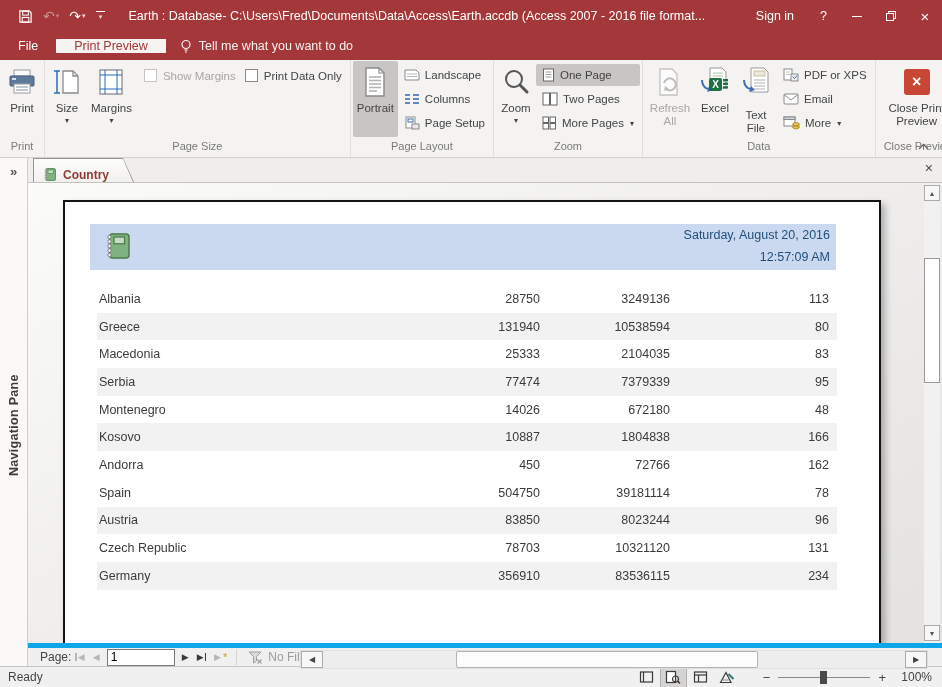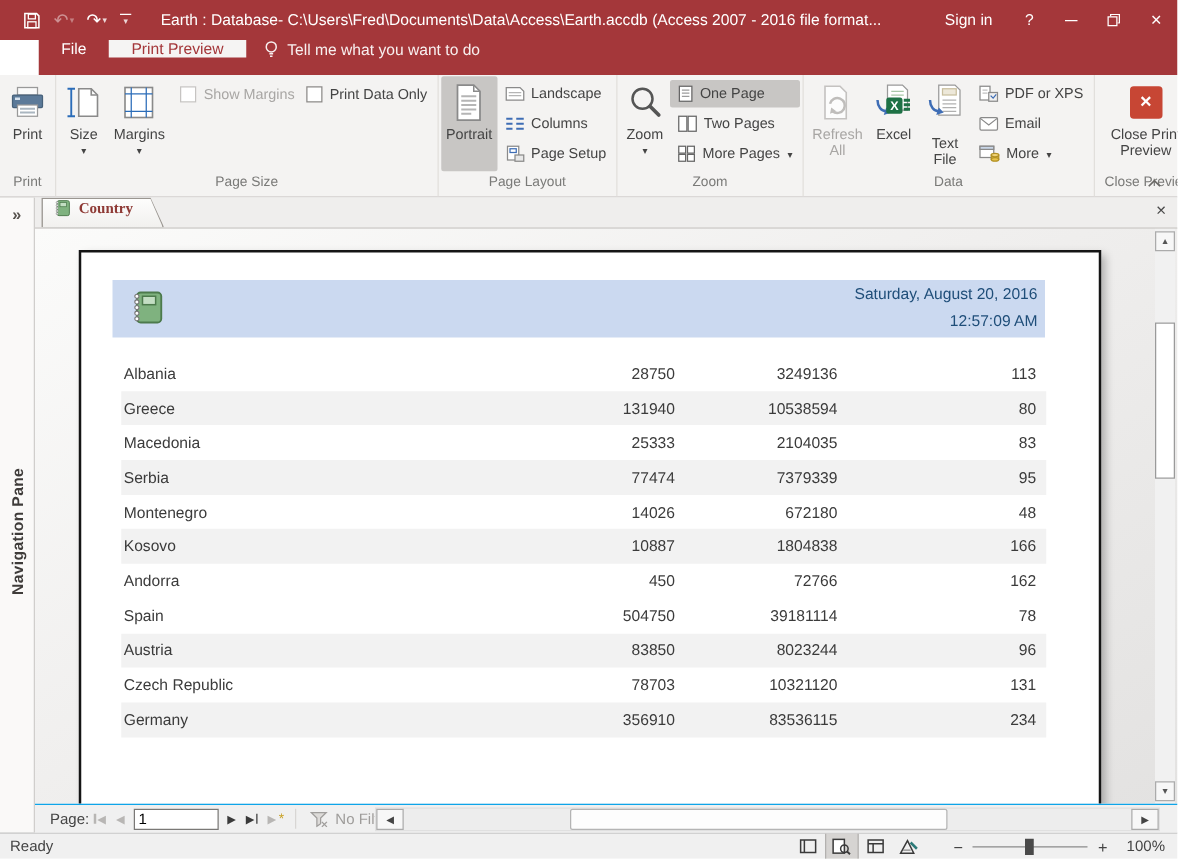--- a/index.html
+++ b/index.html
@@ -19,21 +19,21 @@
   .title-text { margin-left:20px; font-size:12.5px; white-space:nowrap; overflow:hidden; }
   .titlebar-right { margin-left:auto; display:flex; align-items:stretch; height:100%; }
   .tb-btn { display:flex; align-items:center; justify-content:center; padding:0 13px; font-size:12.5px; }
   .win-btn { width:34px; padding:0; font-size:15px; }
   .min-glyph { width:10px; border-top:1.5px solid #fff; display:inline-block; }
   .restore-glyph { position:relative; width:10px; height:10px; display:inline-block; }
   .restore-glyph .b1 { position:absolute; left:0; bottom:0; width:8px; height:8px; border:1.2px solid #fff; }
   .restore-glyph .b2 { position:absolute; right:0; top:0; width:8px; height:8px; border:1.2px solid #fff; clip-path:polygon(0 0,100% 0,100% 100%,75% 100%,75% 25%,0 25%); }
 
   
-  .ribbon-tabs { height:28px; background:var(--titlebar-red,#A4373A); display:flex; align-items:flex-start; color:#fff; flex:0 0 auto;margin-left:31px; }
+  .ribbon-tabs { height:28px; background:var(--titlebar-red,#A4373A); display:flex; align-items:center; color:#fff; flex:0 0 auto; }
   .rtab { display:flex; align-items:center; padding:0 18px; font-size:12.5px; }
   .rtab.active { background:#F5F4F3; color:var(--titlebar-red,#A4373A); }
   .tellme { display:flex; align-items:center; gap:7px; margin-left:14px; color:rgba(255,255,255,.92); font-size:12.5px; }
 
   
   .ribbon { height:98px; background:var(--ribbon-bg,#F4F3F2); border-bottom:1px solid #D2D0CE; display:flex; align-items:stretch; flex:0 0 auto; position:relative; }
   .rgroup { display:flex; flex-direction:column; border-right:1px solid #E1DFDC; padding:1px 2px 0 2px; }
   .rgroup-content { flex:1; display:flex; align-items:flex-start; }
   .rgroup-label { height:19px; text-align:center; font-size:11px; color:#7A7A78; line-height:17px; white-space:nowrap; padding:0 6px; }
   .bigbtn { display:flex; flex-direction:column; align-items:center; justify-content:flex-start; padding:4px 4px 2px 4px; min-width:40px; height:76px; border-radius:2px; font-size:11.5px; color:#444; text-align:center; line-height:1.15; }
@@ -56,21 +56,21 @@
   
   .main { flex:1; display:flex; min-height:0; }
   .navstrip { width:28px; background:#FAF9F8; border-right:1px solid #D0CECC; display:flex; flex-direction:column; align-items:center; flex:0 0 auto; }
   .nav-expander { height:26px; display:flex; align-items:center; justify-content:center; width:100%; color:#57534E; font-size:13px; font-weight:bold; }
   .nav-label { flex:1; display:flex; align-items:center; justify-content:center; writing-mode:vertical-rl; transform:rotate(180deg); font-weight:bold; font-size:12.5px; color:#3F3C3A; letter-spacing:.3px; }
   .content-col { flex:1; display:flex; flex-direction:column; min-width:0; }
 
   
   .tabstrip { height:25px; background:#EFEEED; border-bottom:1px solid #C5C2C0; display:flex; align-items:flex-end; position:relative; flex:0 0 auto; }
   .doc-tab-outer { margin-left:5px; height:24px; clip-path:polygon(0 0,calc(100% - 11px) 0,100% 100%,0 100%); background:#98948F; padding:1px 1px 0 1px; }
-  .doc-tab { height:23px; clip-path:polygon(0 0,calc(100% - 10px) 0,100% 100%,0 100%); background:linear-gradient(#FDFDFC,#F1F0EE); display:flex; align-items:flex-start; gap:6px; padding:0 24px 0 8px; font-weight:bold; font-size:12px; color:var(--tab-label-maroon,#8E3A35);font-family:Liberation Serif, serif; }
+  .doc-tab { height:23px; clip-path:polygon(0 0,calc(100% - 10px) 0,100% 100%,0 100%); background:linear-gradient(#FDFDFC,#F1F0EE); display:flex; align-items:flex-end; gap:6px; padding:0 24px 0 8px; font-weight:bold; font-size:12px; color:var(--tab-label-maroon,#8E3A35); }
   .tab-close { position:absolute; right:9px; top:3px; font-size:14px; color:#4A4A4A; line-height:1; }
 
   
   .preview { flex:1; position:relative; overflow:hidden; background:linear-gradient(150deg,#FBFBFA 0%,#F0EFEE 45%,#E3E2E1 100%); }
   .page { position:absolute; left:35px; top:17px; width:818px; height:460px; background:#fff; border:2px solid #151515; box-shadow:4px 4px 7px rgba(0,0,0,.28); }
   .rpt-header { position:absolute; left:25px; top:22px; width:746px; height:46px; background:var(--header-band-blue,#CBD9F0); display:flex; align-items:center; }
   .rpt-header .hicon { margin-left:12px; }
   .rpt-title { font-family:"Liberation Serif", serif; font-size:21px; color:var(--report-title-blue,#2E6394); margin-left:22px; }
   .rpt-dt { margin-left:auto; margin-right:2px; text-align:right; font-size:12.5px; color:var(--date-blue,#1F4E79); line-height:1.75; padding-right:4px; }
   .rpt-table { position:absolute; left:32px; top:83px; width:740px; }
@@ -84,21 +84,21 @@
   .cell.num { text-align:right; padding-left:0; }
   .cell.last { padding-right:8px; }
 
   
   .vscroll { position:absolute; right:2px; top:0; bottom:0; width:16px; background:#F1F1F1; }
   .sb-btn { position:absolute; left:0; width:16px; height:16px; background:#F7F7F7; border:1px solid #ABABAB; color:#555; font-size:7px; display:flex; align-items:center; justify-content:center; }
   .sb-up { top:2px; } .sb-down { bottom:2px; }
   .vthumb { position:absolute; left:0; width:16px; top:75px; height:125px; background:#fff; border:1px solid #9A9A9A; }
 
   
-  .recnav { height:23px; background:#F0F0F0; border-top:1px solid #0ea5e9; display:flex; align-items:center; position:relative; font-size:12px; flex:0 0 auto; }
+  .recnav { height:23px; background:#F0F0F0; border-top:5px solid #0ea5e9; display:flex; align-items:center; position:relative; font-size:12px; flex:0 0 auto; }
   .recnav .lbl { margin-left:12px; color:#444; }
   .nav-arrow { display:flex; align-items:center; justify-content:center; padding:0 4px; font-size:9px; gap:1px; }
   .nav-arrow .bar { width:1.5px; height:8px; background:currentColor; }
   .nav-arrow.off { color:#B8B6B4; } .nav-arrow.on { color:#3A3A3A; }
   .nav-arrow .star { color:#C9A227; font-size:11px; margin-left:1px; }
   .page-box { width:68px; height:17px; border:1px solid #7A7876; font-size:12px; padding:0 3px; margin:0 3px; font-family:"Liberation Sans",sans-serif; }
   .vsep { width:1px; height:16px; background:#D8D6D4; margin:0 5px; }
   .nofilter { display:flex; align-items:center; gap:5px; color:#9E9C9A; padding:0 6px; }
   .hscroll { position:absolute; left:272px; right:14px; top:2px; height:19px; background:#EDEDED; border:1px solid #E0E0E0; }
   .hs-btn { position:absolute; top:0; width:22px; height:17px; background:#F7F7F7; border:1px solid #ABABAB; color:#444; font-size:8px; display:flex; align-items:center; justify-content:center; }

